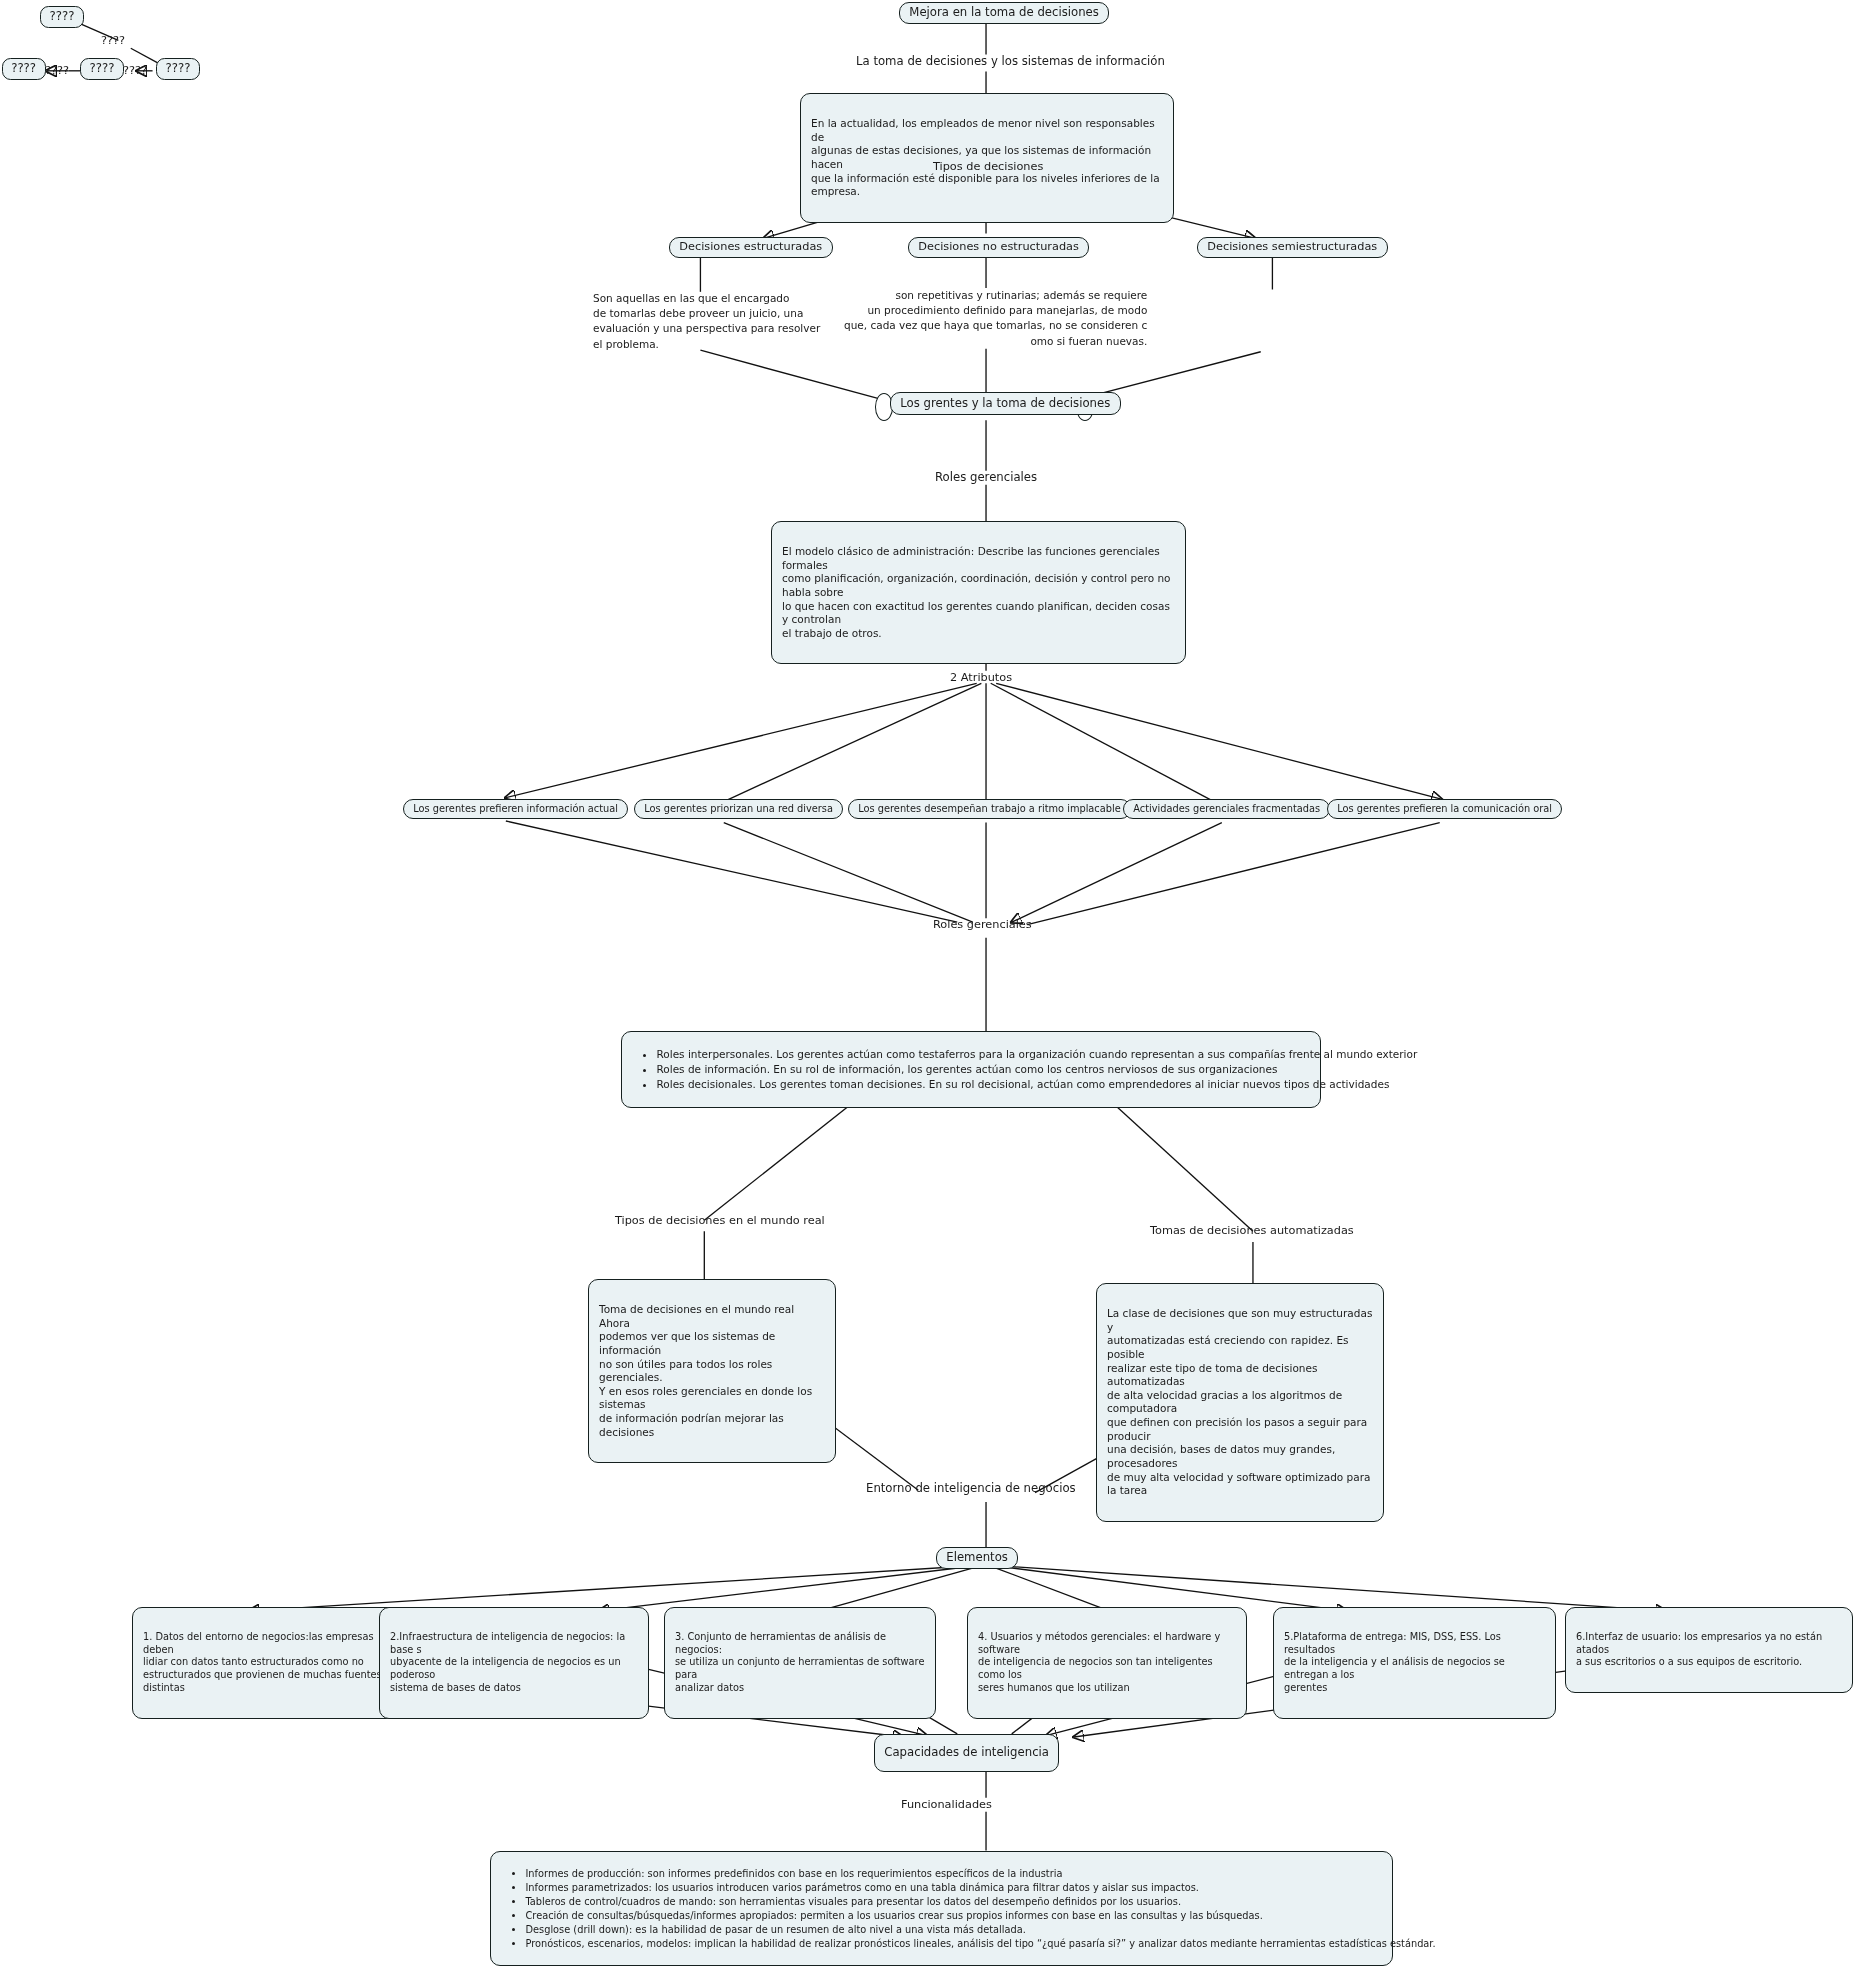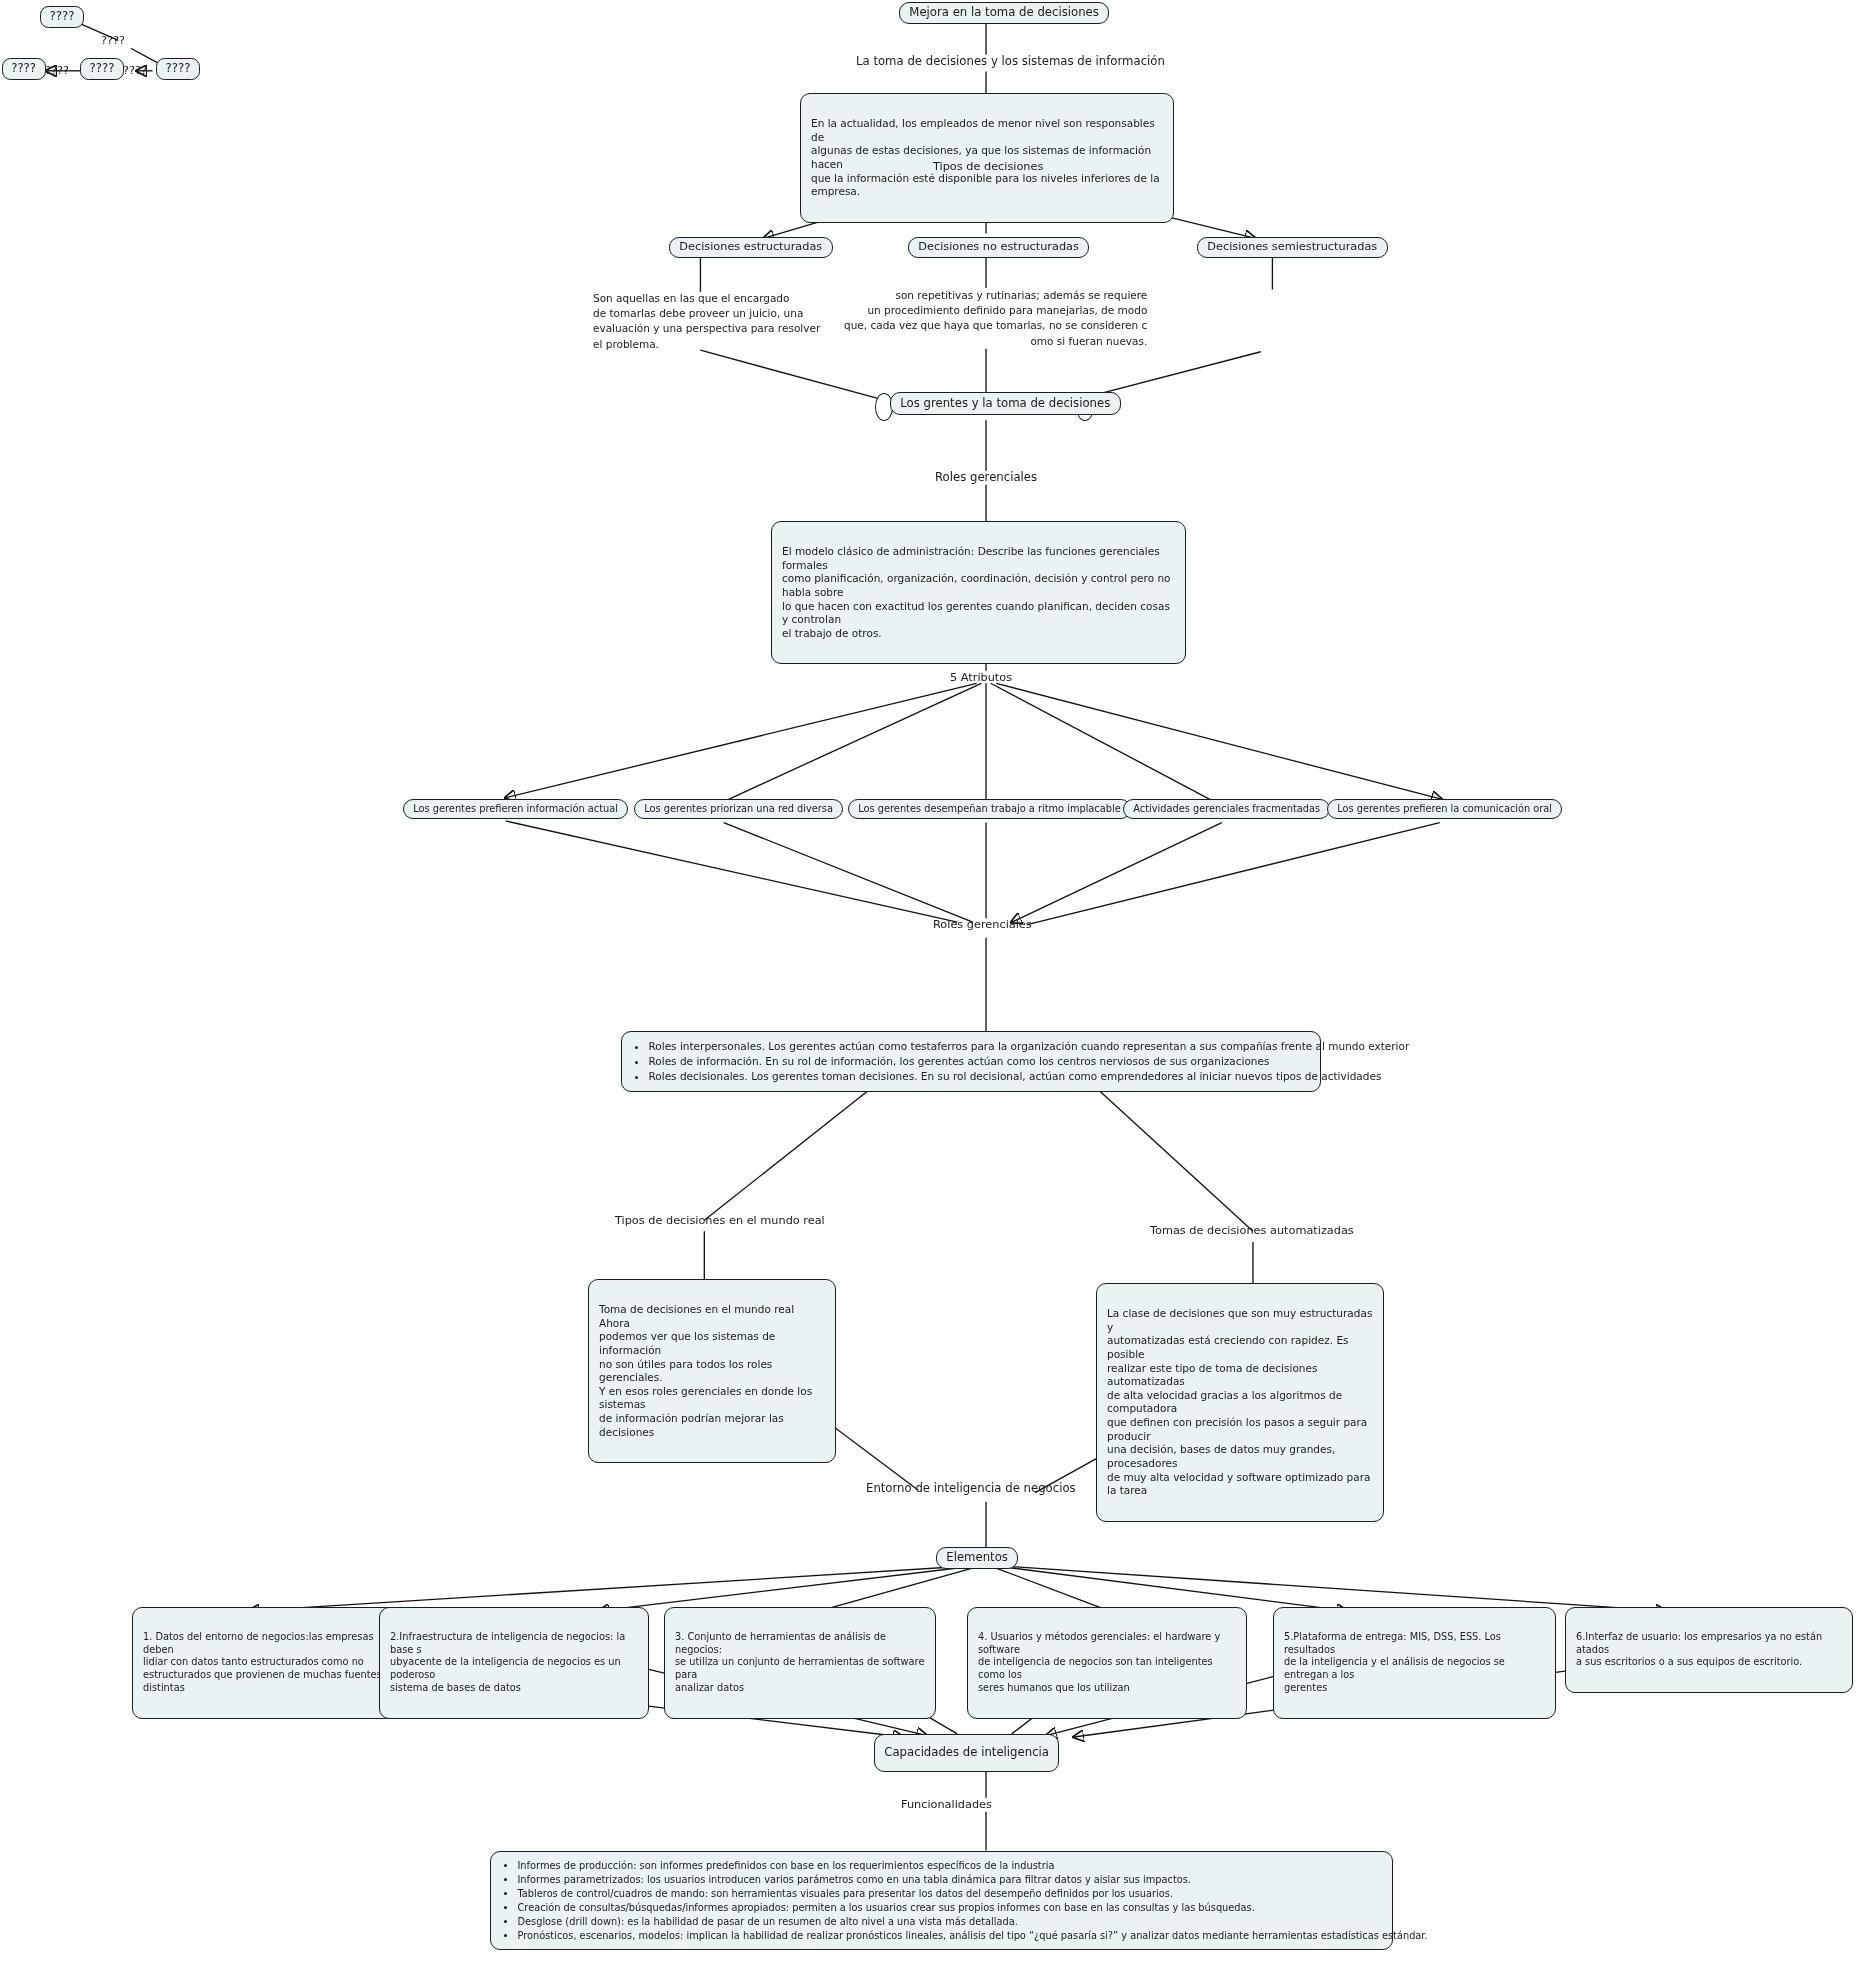--- a/index.html
+++ b/index.html
@@ -70,21 +70,21 @@
   }
   .bulletbox{
     position:absolute;
     box-sizing:border-box;
     background:#eaf2f4;
     border:1.3px solid #15201f;
     border-radius:10px;
     padding:7px 11px 7px 7.8px;
   }
   .bulletbox ul{
-    margin:0;
+    margin:8px;
     padding-left:18.7px;
     list-style:disc;
   }
   .bulletbox li{
     line-height:1.42;
     white-space:nowrap;
   }
   .fs15{font-size:11.7px;}
   .fs14{font-size:11.3px;}
   .fs13{font-size:10.5px;}
@@ -252,21 +252,21 @@
   </div>
 
   <div class="node multi fs13" style="left:771px; top:521px; width:415px;">
     <span class="ln">El modelo clásico de administración: Describe las funciones gerenciales formales</span>
     <span class="ln">como  planificación, organización, coordinación, decisión y control pero no habla sobre</span>
     <span class="ln">lo que hacen con exactitud los gerentes cuando planifican, deciden cosas y controlan</span>
     <span class="ln">el trabajo de otros.</span>
   </div>
 
   <div class="link-label fs14" style="left:950px; top:671px;">
-    <span>5 Atributos</span>
+    <span>2 Atributos</span>
   </div>
 
   <div class="node fs12" style="left:403px; top:799px; height:20px;">
     <span>Los gerentes prefieren información actual</span>
   </div>
   <div class="node fs12" style="left:634px; top:799px; height:20px;">
     <span>Los gerentes priorizan una red diversa</span>
   </div>
   <div class="node fs12" style="left:848px; top:799px; height:20px;">
     <span>Los gerentes desempeñan trabajo a ritmo implacable</span>

